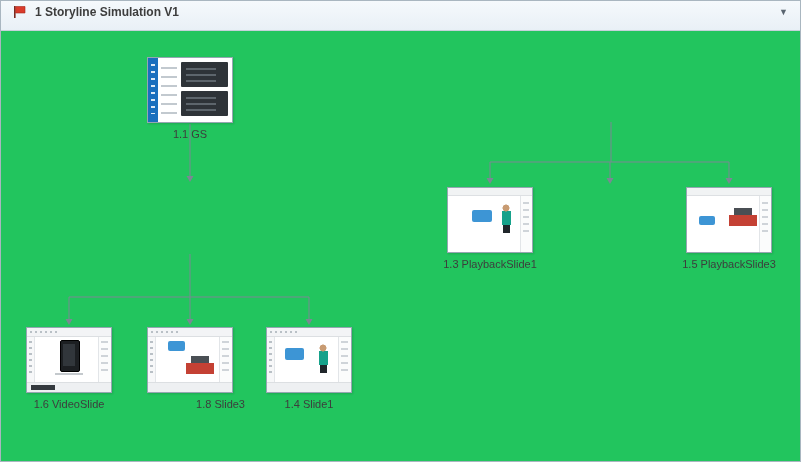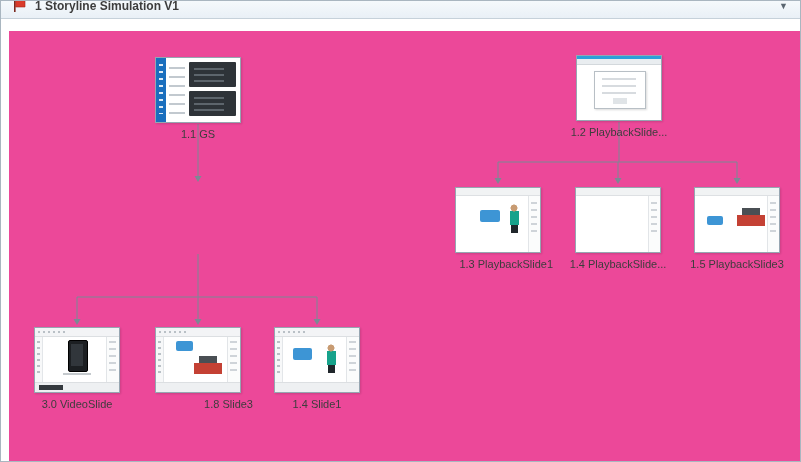--- a/index.html
+++ b/index.html
@@ -3,29 +3,29 @@
 <meta charset="utf-8">
 <style>
   html,body { margin:0; padding:0; background:#fff; }
   .page {
     position:relative; width:801px; height:462px; box-sizing:border-box;
     border:1px solid #a9b6c0; background:#fff; overflow:hidden;
     font-family:"Liberation Sans", sans-serif;
   }
   
   .header {
-    position:absolute; left:0; top:0; right:0; height:18px;
+    position:absolute; left:0; top:0; right:0; height:30px;
     display:flex; align-items:center; padding:0 12px 8px 10px; box-sizing:border-box;
     background:linear-gradient(#f5f9fc,#e9f0f6); border-bottom:1px solid #c6d1da;
   }
   .flag { width:16px; height:16px; flex:0 0 auto; }
   .title { margin-left:8px; font-size:12px; font-weight:bold; color:#3d3d3d; }
   .chev { margin-left:auto; font-size:9px; color:#5a6570; cursor:pointer; }
   
-  .canvas { position:absolute; left:0; top:30px; right:0; bottom:0; background:#ec4899;margin-left:8px; }
+  .canvas { position:absolute; left:0; top:30px; right:0; bottom:0; background:#22c55e; }
   .wires { position:absolute; left:0; top:0; width:799px; height:430px; }
   .node { position:absolute; width:110px; text-align:center; }
   .label { margin-top:5px; font-size:11px; color:#3d3d3d; white-space:nowrap; }
   .thumb {
     position:relative; width:86px; height:66px; margin:0 auto; box-sizing:border-box;
     background:#fff; border:1px solid #96a6b2; box-shadow:1px 1px 2px rgba(0,0,0,.14);
     cursor:pointer;
   }
   .thumb > div { position:absolute; }
   
@@ -156,21 +156,21 @@
     <div class="node" style="left:13px; top:296px;">
       <div class="thumb">
         <div class="app-top"></div>
         <div class="app-left"></div>
         <div class="app-panel"></div>
         <div class="app-bottom"></div>
         <div class="v-phone"></div>
         <div class="v-progress"></div>
         <div class="v-controls"></div>
       </div>
-      <div class="label">3.0 VideoSlide</div>
+      <div class="label">1.6 VideoSlide</div>
     </div>
 
     <div class="node" style="left:134px; top:296px;text-align:right;">
       <div class="thumb">
         <div class="app-top"></div>
         <div class="app-left"></div>
         <div class="app-panel"></div>
         <div class="app-bottom"></div>
         <div class="blue-box s3-callout"></div>
         <div class="printer s3-printer"></div>
@@ -183,46 +183,31 @@
         <div class="app-top"></div>
         <div class="app-left"></div>
         <div class="app-panel"></div>
         <div class="app-bottom"></div>
         <div class="blue-box s1-box"></div>
         <div class="person s1-person"></div>
       </div>
       <div class="label">1.4 Slide1</div>
     </div>
 
-    <div class="node" style="left:555px; top:24px;">
-      <div class="thumb">
-        <div class="pb-accent"></div>
-        <div class="pb-bar"></div>
-        <div class="pb-dialog"></div>
-      </div>
-      <div class="label">1.2 PlaybackSlide...</div>
-    </div>
-
-    <div class="node" style="left:434px; top:156px;text-align:right;">
+
+    <div class="node" style="left:434px; top:156px;">
       <div class="thumb">
         <div class="ps-top"></div>
         <div class="ps-panel"></div>
         <div class="blue-box p13-bubble"></div>
         <div class="person p13-person"></div>
       </div>
       <div class="label">1.3 PlaybackSlide1</div>
     </div>
 
-    <div class="node" style="left:554px; top:156px;">
-      <div class="thumb">
-        <div class="ps-top"></div>
-        <div class="ps-panel"></div>
-      </div>
-      <div class="label">1.4 PlaybackSlide...</div>
-    </div>
 
     <div class="node" style="left:673px; top:156px;">
       <div class="thumb">
         <div class="ps-top"></div>
         <div class="ps-panel"></div>
         <div class="blue-box p15-btn"></div>
         <div class="printer p15-printer"></div>
       </div>
       <div class="label">1.5 PlaybackSlide3</div>
     </div>

